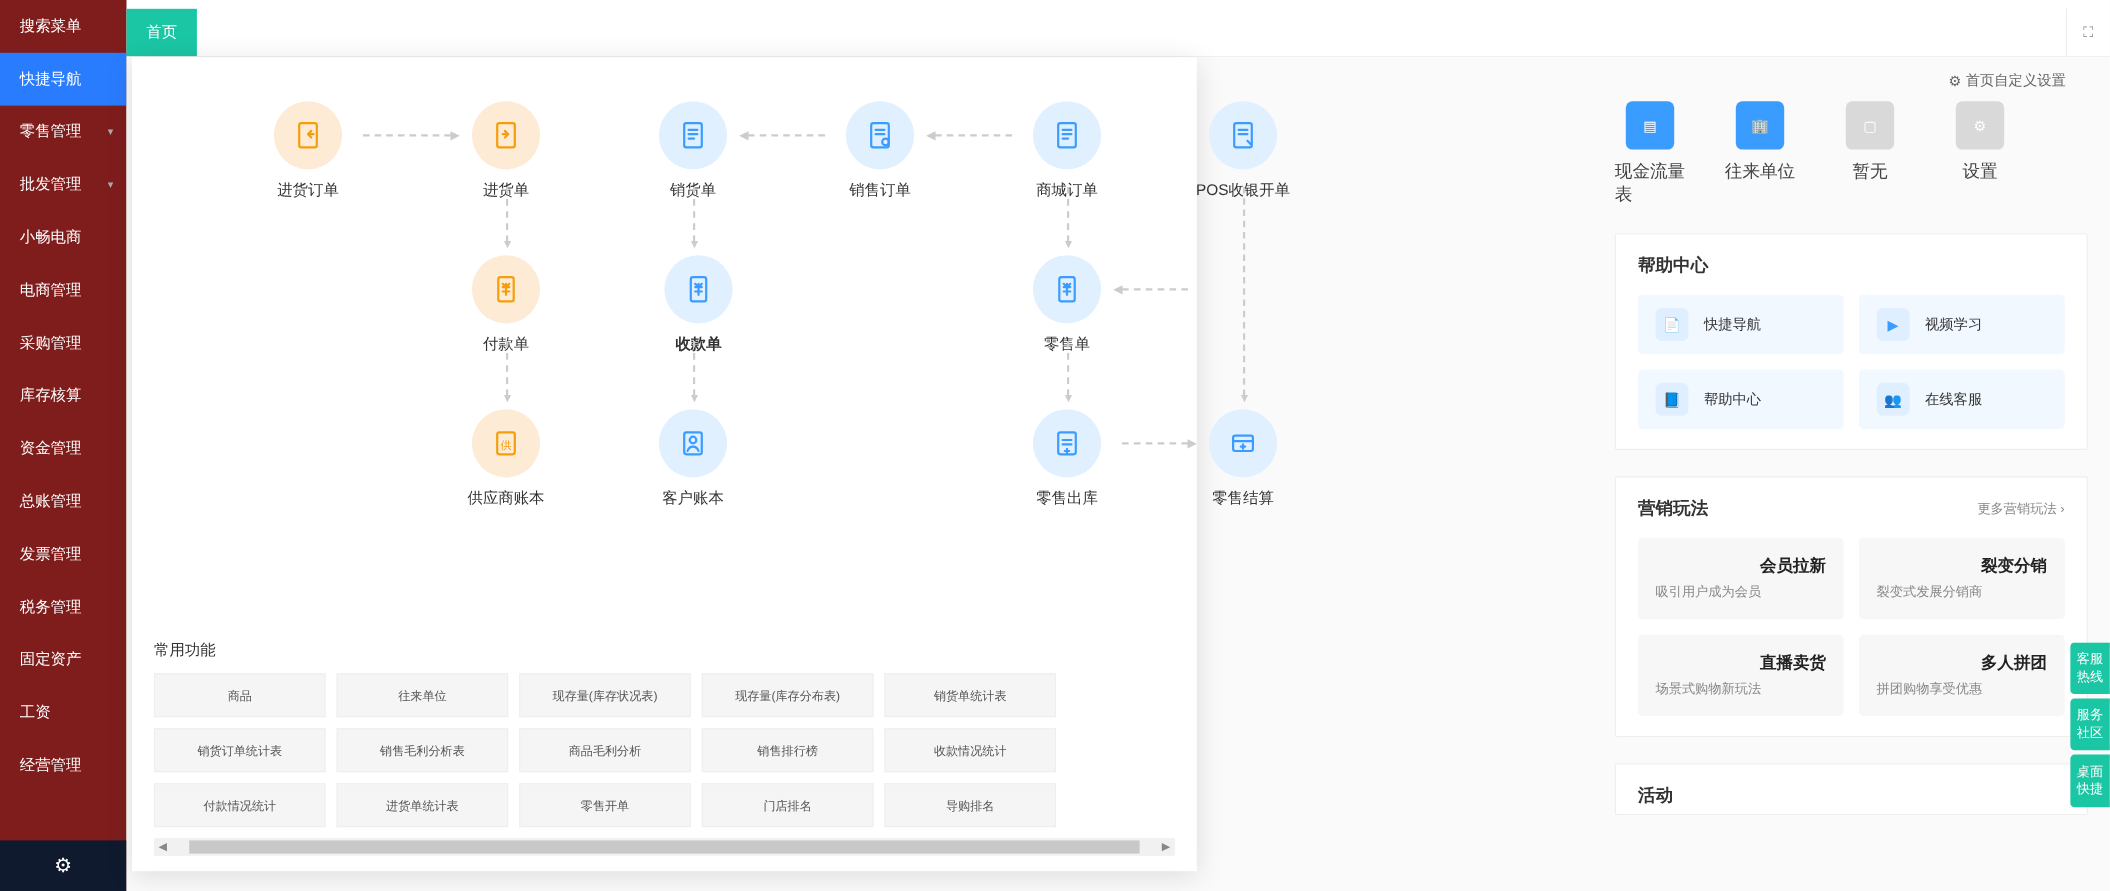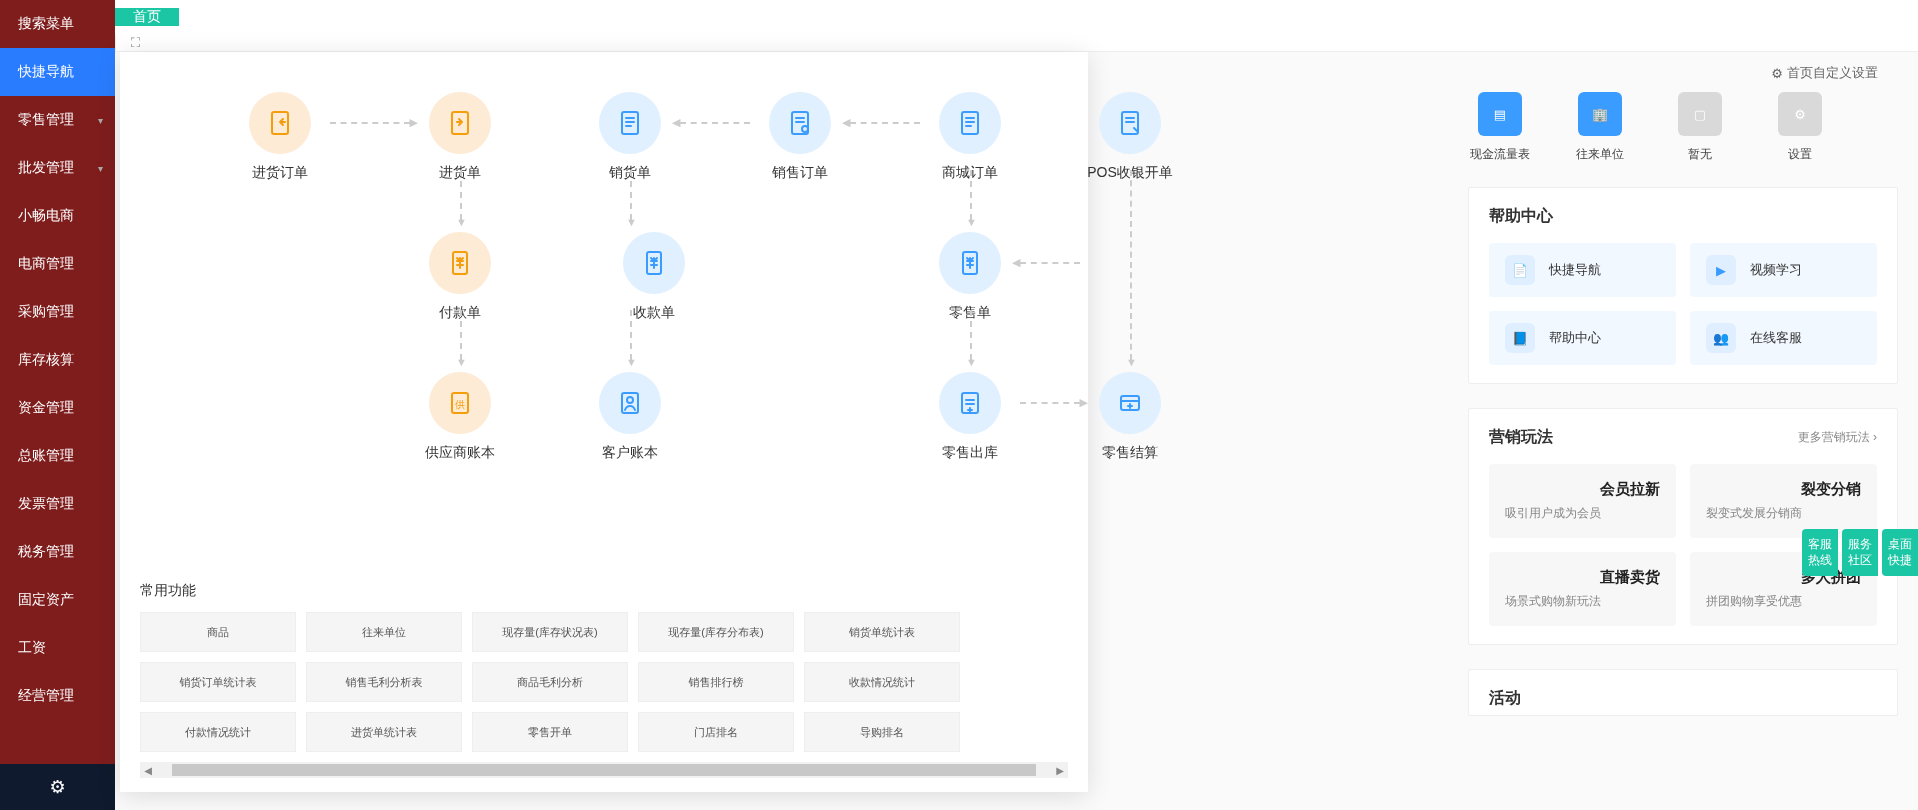--- a/index.html
+++ b/index.html
@@ -2,21 +2,21 @@
 <html><head>
   <meta charset="utf-8">
   <style>
     * { margin:0; padding:0; box-sizing:border-box; }
     body { font-family:"Microsoft YaHei","PingFang SC",sans-serif; font-size:13px; background:#fff; color:#333; overflow:hidden; width:1918px; height:810px; position:relative; }
     .sidebar { position:absolute; left:0; top:0; width:115px; height:810px; background:#7f1d1d; color:#fff; display:flex; flex-direction:column; }
     .side-item { height:48px; display:flex; align-items:center; padding-left:18px; font-size:14px; cursor:pointer; position:relative; }
     .side-item.active { background:#2a7cff; }
     .side-item .chev { position:absolute; right:12px; top:50%; transform:translateY(-50%); font-size:10px; color:#aaa; }
     .side-gear { margin-top:auto; height:46px; display:flex; align-items:center; justify-content:center; background:#0f1a2e; font-size:18px; cursor:pointer; }
-    .tabbar { position:absolute; left:115px; top:8px; right:0; height:44px; border-bottom:1px solid #eee; display:flex; align-items:stretch;flex-direction:column; }
+    .tabbar { position:absolute; left:115px; top:8px; right:0; height:44px; border-bottom:1px solid #eee; display:flex; align-items:stretch; }
     .tab { width:64px; display:flex; align-items:center; justify-content:center; font-size:14px; background:#1bc6a4; color:#fff; cursor:pointer; }
     .tab-spacer { flex:1; }
     .tab-exp { width:40px; display:flex; align-items:center; justify-content:center; border-left:1px solid #eee; cursor:pointer; color:#888; }
     .main { position:absolute; left:115px; top:52px; right:0; bottom:0; background:#fafafa; }
     .flyout { position:absolute; left:120px; top:52px; width:968px; height:740px; background:#fff; box-shadow:0 4px 24px rgba(0,0,0,.12); z-index:50; }
     .flow { position:relative; height:530px; }
     .fitem { position:absolute; width:120px; display:flex; flex-direction:column; align-items:center; gap:10px; cursor:pointer; }
     .fcircle { width:62px; height:62px; border-radius:50%; display:flex; align-items:center; justify-content:center; }
     .fcircle.orange { background:#fdebd6; color:#f59e0b; }
     .fcircle.blue   { background:#e0f0ff; color:#3b9cff; }
@@ -34,32 +34,32 @@
     .scroll { position:absolute; left:20px; right:20px; bottom:14px; height:16px; background:#f1f1f1; display:flex; align-items:center; }
     .scroll .thumb { flex:1; height:12px; background:#c8c8c8; margin:0 16px; }
     .scroll .sbtn { width:16px; text-align:center; color:#888; font-size:10px; cursor:pointer; }
     .rside { position:absolute; right:20px; top:68px; width:430px; }
     .custom-link { position:absolute; right:20px; top:-4px; font-size:13px; color:#666; cursor:pointer; display:flex; align-items:center; gap:4px; }
     .qrow { display:flex; gap:36px; margin-top:24px; }
     .qitem { width:64px; display:flex; flex-direction:column; align-items:center; gap:10px; cursor:pointer; }
     .qicon { width:44px; height:44px; border-radius:6px; display:flex; align-items:center; justify-content:center; color:#fff; }
     .qicon.blue { background:#3b9cff; }
     .qicon.gray { background:#d9d9d9; color:#fff; }
-    .qlabel { font-size:12px; color:#444; }
+    .qlabel { font-size:16px; color:#444; }
     .card { background:#fff; border:1px solid #eee; border-radius:2px; margin-top:24px; padding:18px 20px; }
     .card-h { display:flex; align-items:center; justify-content:space-between; font-size:16px; font-weight:600; margin-bottom:16px; }
     .card-more { font-size:12px; color:#888; font-weight:400; cursor:pointer; }
     .help-grid { display:grid; grid-template-columns:1fr 1fr; gap:14px; }
     .help-it { background:#f2f8ff; height:54px; display:flex; align-items:center; gap:14px; padding:0 16px; cursor:pointer; border-radius:4px; }
     .help-it .ic { width:30px; height:30px; border-radius:6px; background:#e0efff; color:#3b9cff; display:flex; align-items:center; justify-content:center; }
     .mkt-grid { display:grid; grid-template-columns:1fr 1fr; gap:14px; }
     .mkt-it { background:#f7f7f7; height:74px; padding:12px 16px; cursor:pointer; border-radius:4px; display:flex; flex-direction:column; justify-content:center; gap:6px; position:relative; overflow:hidden; }
     .mkt-it .t { font-size:15px; font-weight:600; color:#222;text-align:right; }
     .mkt-it .d { font-size:12px; color:#888; }
-    .floatbar { position:fixed; right:0; top:529px; z-index:60; display:flex; flex-direction:row; gap:4px; }
+    .floatbar { position:fixed; right:0; top:584px; z-index:60; display:flex; flex-direction:column; gap:4px; }
     .fb { width:36px; padding:8px 6px; background:#1bc6a4; color:#fff; font-size:12px; text-align:center; cursor:pointer; border-radius:4px 0 0 4px; line-height:1.3; }
   </style>
 </head>
 <body>
 
 <div class="sidebar" id="sidebar">
     <div class="side-item">搜索菜单</div>
     <div class="side-item active">快捷导航</div>
     <div class="side-item">零售管理<span class="chev">▾</span></div>
     <div class="side-item">批发管理<span class="chev">▾</span></div>
@@ -145,21 +145,21 @@
       </div>
       <div class="fitem" style="left: 280px; top: 180px;">
         <div class="fcircle orange">
           <svg viewBox="0 0 28 30">
             <rect x="7" y="4" width="14" height="22" rx="2" stroke="#f59e0b" stroke-width="2" fill="none" stroke-linecap="round" stroke-linejoin="round"></rect>
             <path d="M14 10v10M11 13h6M11 17h6M11 10l3 3 3-3" stroke="#f59e0b" stroke-width="2" fill="none" stroke-linecap="round" stroke-linejoin="round"></path>
           </svg>
         </div>
         <div class="flabel">付款单</div>
       </div>
-      <div class="fitem" style="left: 474px; top: 180px;">
+      <div class="fitem" style="left: 455px; top: 180px; font-weight: bold;">
         <div class="fcircle blue">
           <svg viewBox="0 0 28 30">
             <rect x="7" y="4" width="14" height="22" rx="2" stroke="#3b9cff" stroke-width="2" fill="none" stroke-linecap="round" stroke-linejoin="round"></rect>
             <path d="M14 10v10M11 13h6M11 17h6M11 10l3 3 3-3" stroke="#3b9cff" stroke-width="2" fill="none" stroke-linecap="round" stroke-linejoin="round"></path>
           </svg>
         </div>
         <div class="flabel">收款单</div>
       </div>
       <div class="fitem" style="left: 790px; top: 180px;">
         <div class="fcircle blue">

